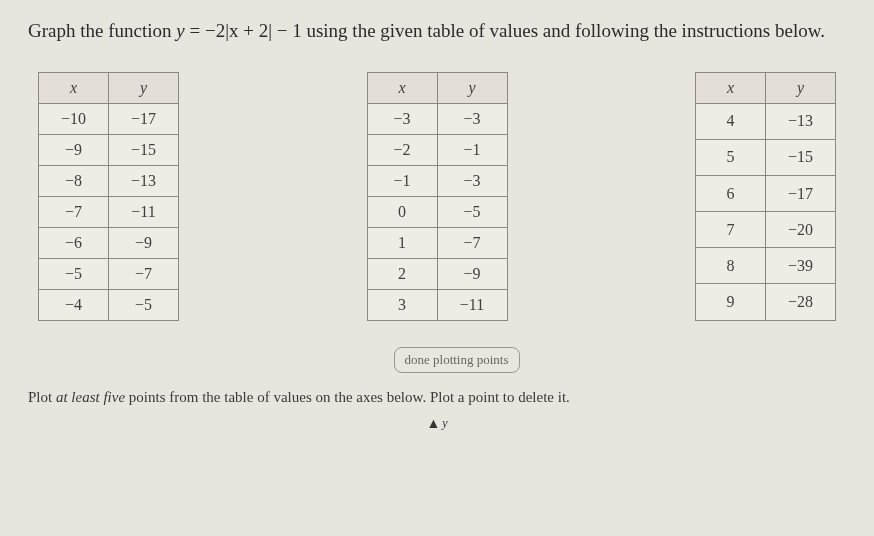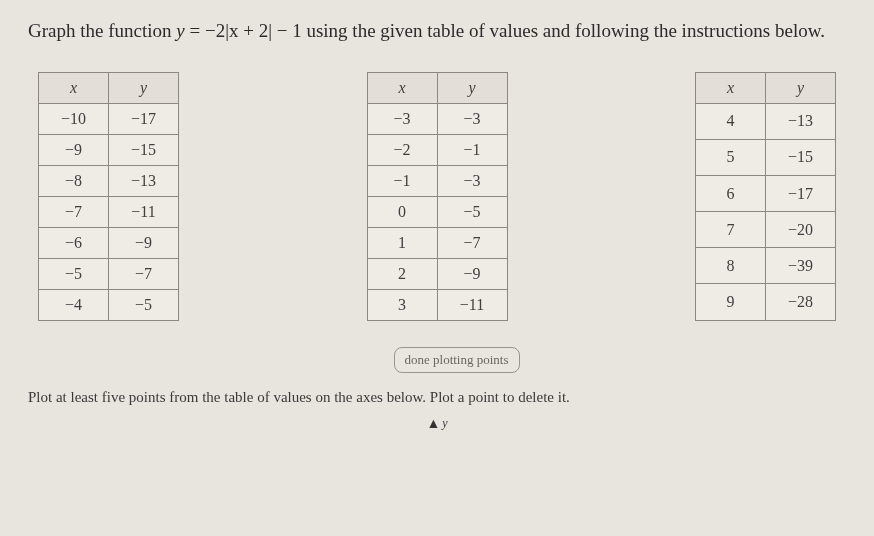--- a/index.html
+++ b/index.html
@@ -57,21 +57,21 @@
   font-size: 13px;
   color: #6b6760;
   cursor: pointer;
   margin-left: 39px;
 }
 .instr {
   font-size: 15px;
   color: #3a3a3a;
   line-height: 1.4;
 }
-.italic { }
+.italic { font-style: italic; }
 .axis-hint {
   display:flex;
   justify-content:center;
   margin-top:8px;
 }
 .axis-hint .arrow {
   font-size: 14px;
   color:#333;
 }
 </style>

